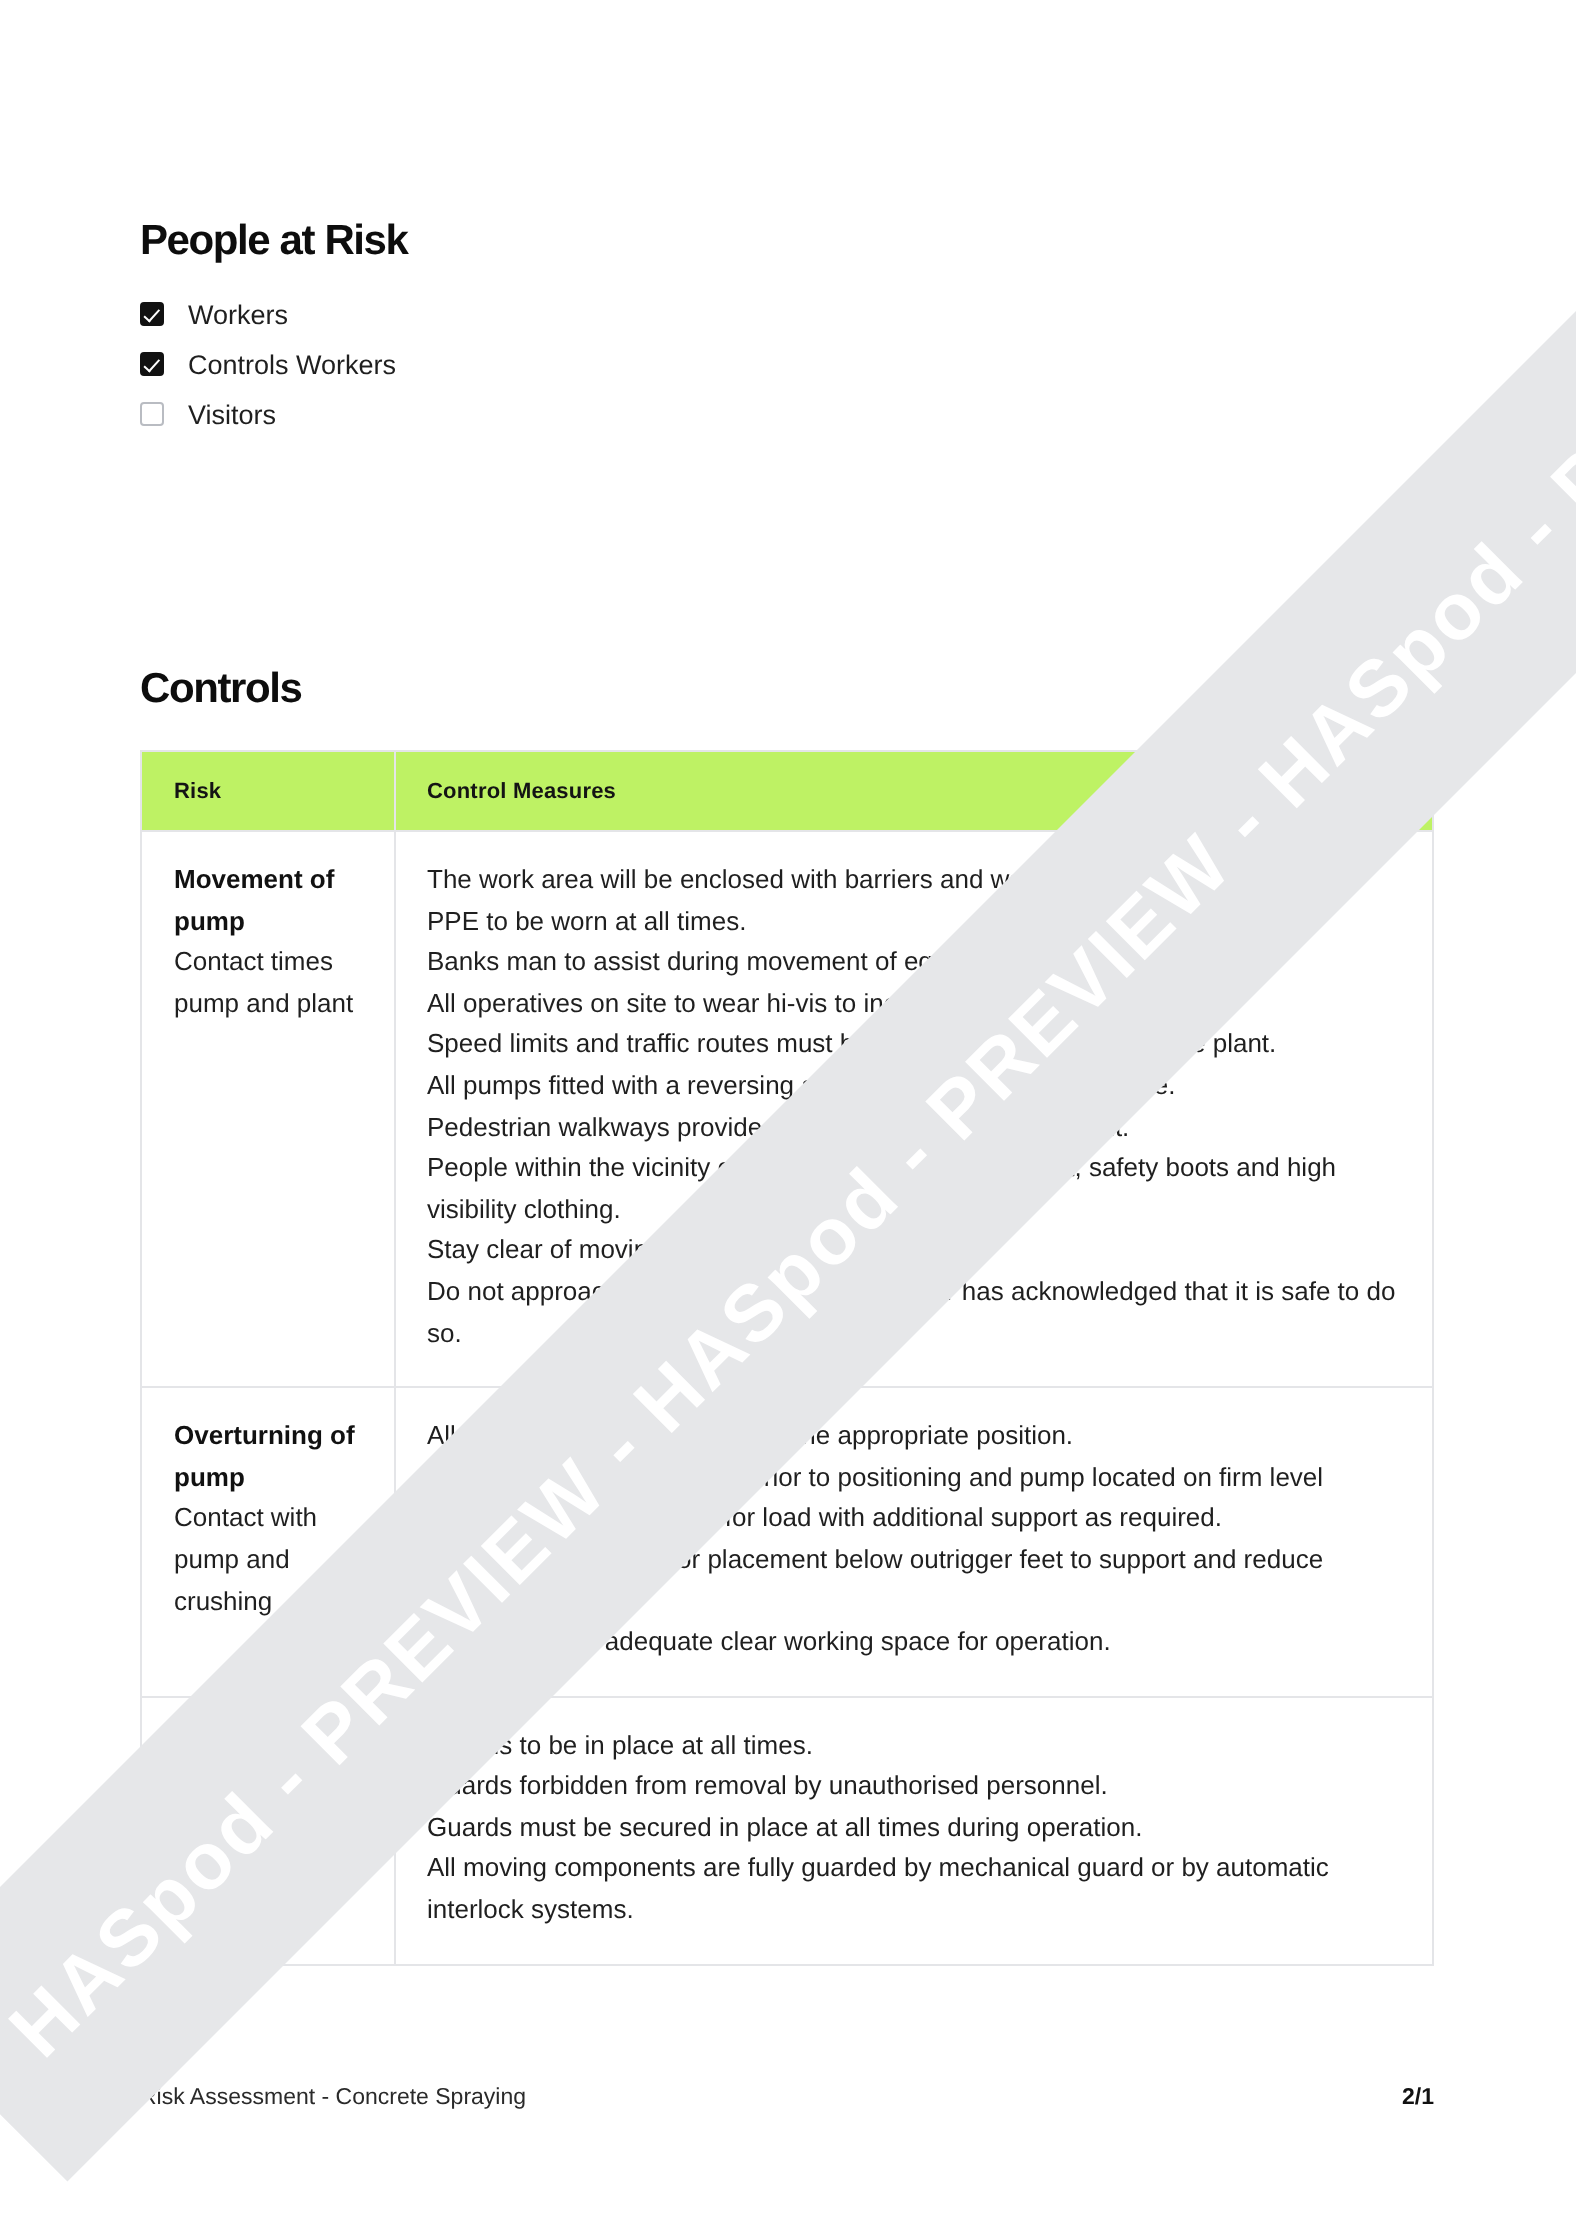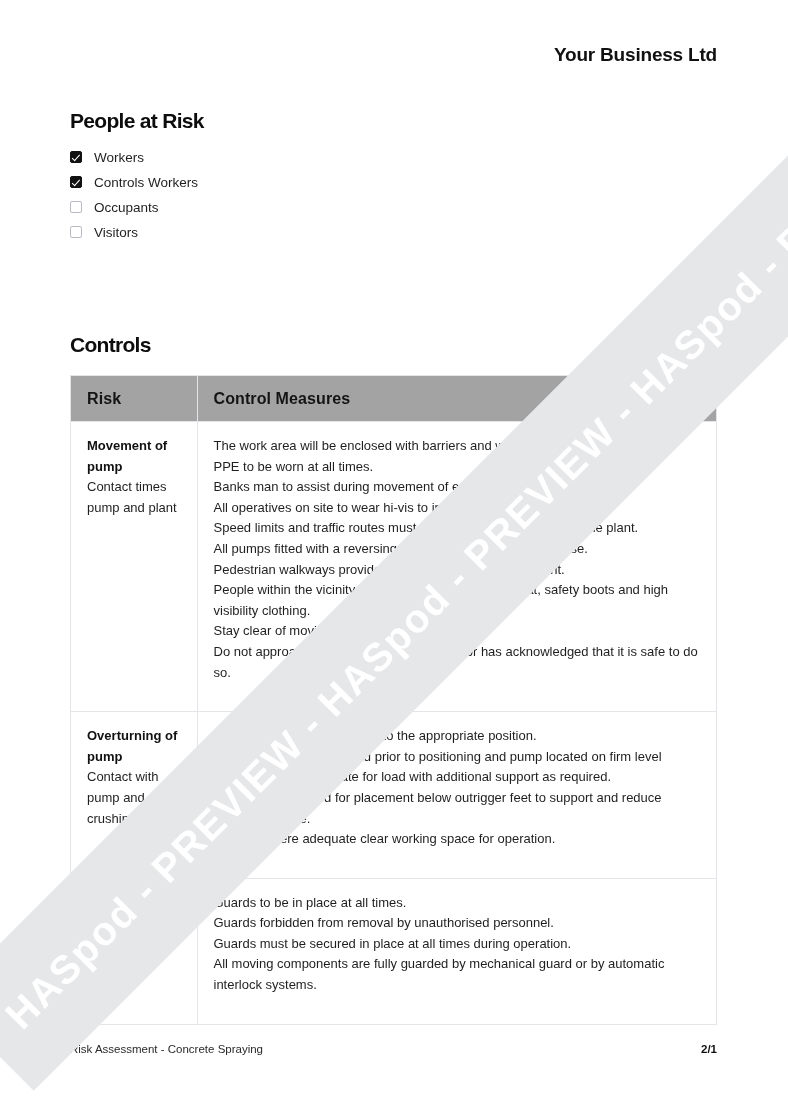--- a/index.html
+++ b/index.html
@@ -107,37 +107,37 @@
   }
   .controls-table table {
     width: 100%;
     border-collapse: collapse;
     table-layout: fixed;
   }
   .controls-table col.c-risk { width: 126px; }
   .controls-table col.c-measures { width: auto; }
 
   .controls-table thead th {
-    background: #a3a3a3;
+    background: #bef264;
     border-bottom: 1px solid #e4e5e8;
     text-align: left;
-    font-size: 16px;
+    font-size: 11px;
     font-weight: 700;
     color: #141414;
     padding: 14px 14px 13px 16px;
     letter-spacing: 0.1px;
   }
   .controls-table thead th.th-risk {
     border-right: 1px solid #e4e5e8;
   }
 
   .controls-table tbody td {
     border-top: 1px solid #e4e5e8;
     vertical-align: top;
-    padding: 14px 16px 28px 16px;
+    padding: 14px 16px 16px 16px;
     font-size: 13px;
     line-height: 20.6px;
     color: #1f1f1f;
   }
   .controls-table tbody tr:first-child td { border-top: none; }
   .controls-table tbody td.td-risk {
     border-right: 1px solid #e4e5e8;
     padding-right: 10px;
   }
   .risk-title {
@@ -196,38 +196,31 @@
     font-weight: 700;
     letter-spacing: 1.5px;
     white-space: nowrap;
   }
 </style>
 </head>
 <body>
 
 <div class="page">
 
-  <div class="doc-header">
-    <div class="company-name">Your Business Ltd</div>
-  </div>
 
   <div class="section-heading" id="people-heading">People at Risk</div>
 
   <div class="risk-list" id="risk-list">
       <div class="risk-item">
         <span class="checkbox checked"></span>
         <span class="risk-label">Workers</span>
       </div>
       <div class="risk-item">
         <span class="checkbox checked"></span>
         <span class="risk-label">Controls Workers</span>
-      </div>
-      <div class="risk-item">
-        <span class="checkbox"></span>
-        <span class="risk-label">Occupants</span>
       </div>
       <div class="risk-item">
         <span class="checkbox"></span>
         <span class="risk-label">Visitors</span>
       </div>
     </div>
 
   <div class="section-heading" id="controls-heading">Controls</div>
 
   <div class="controls-table">

